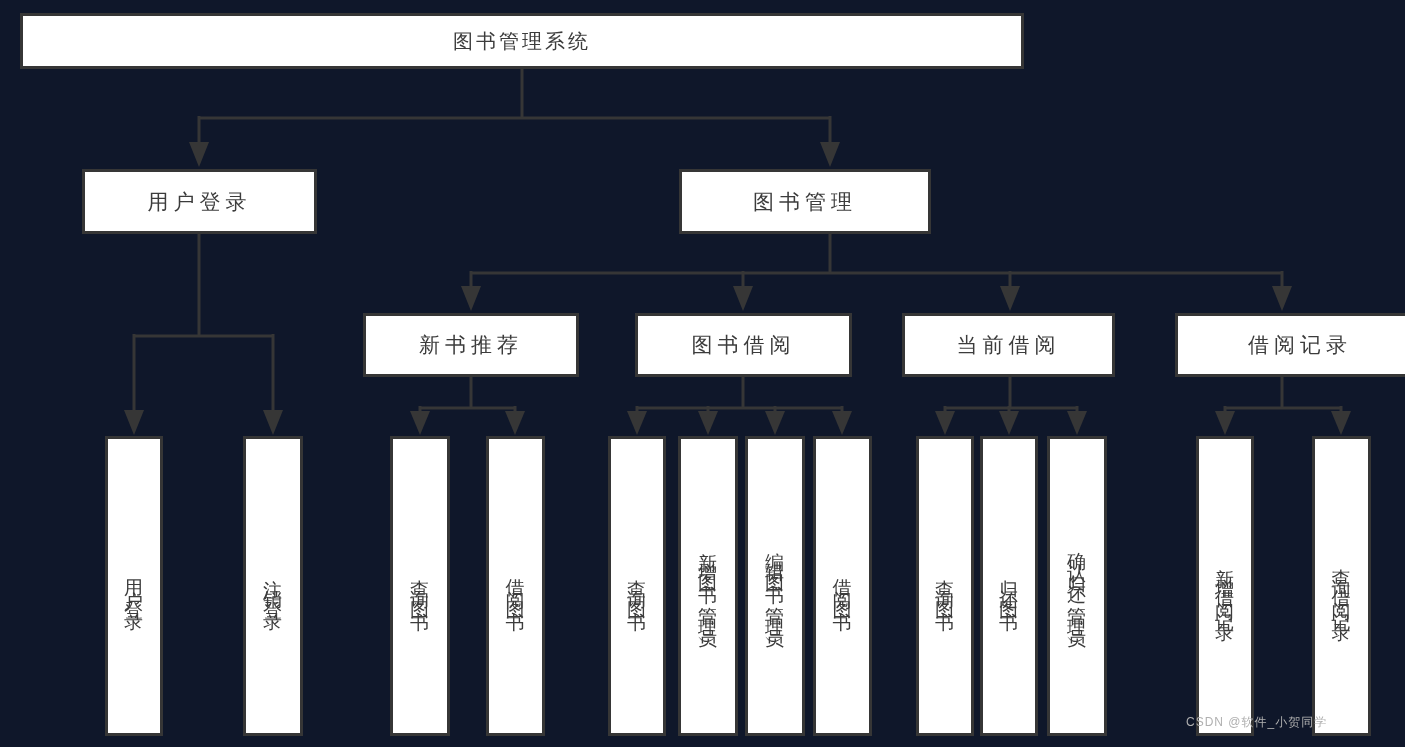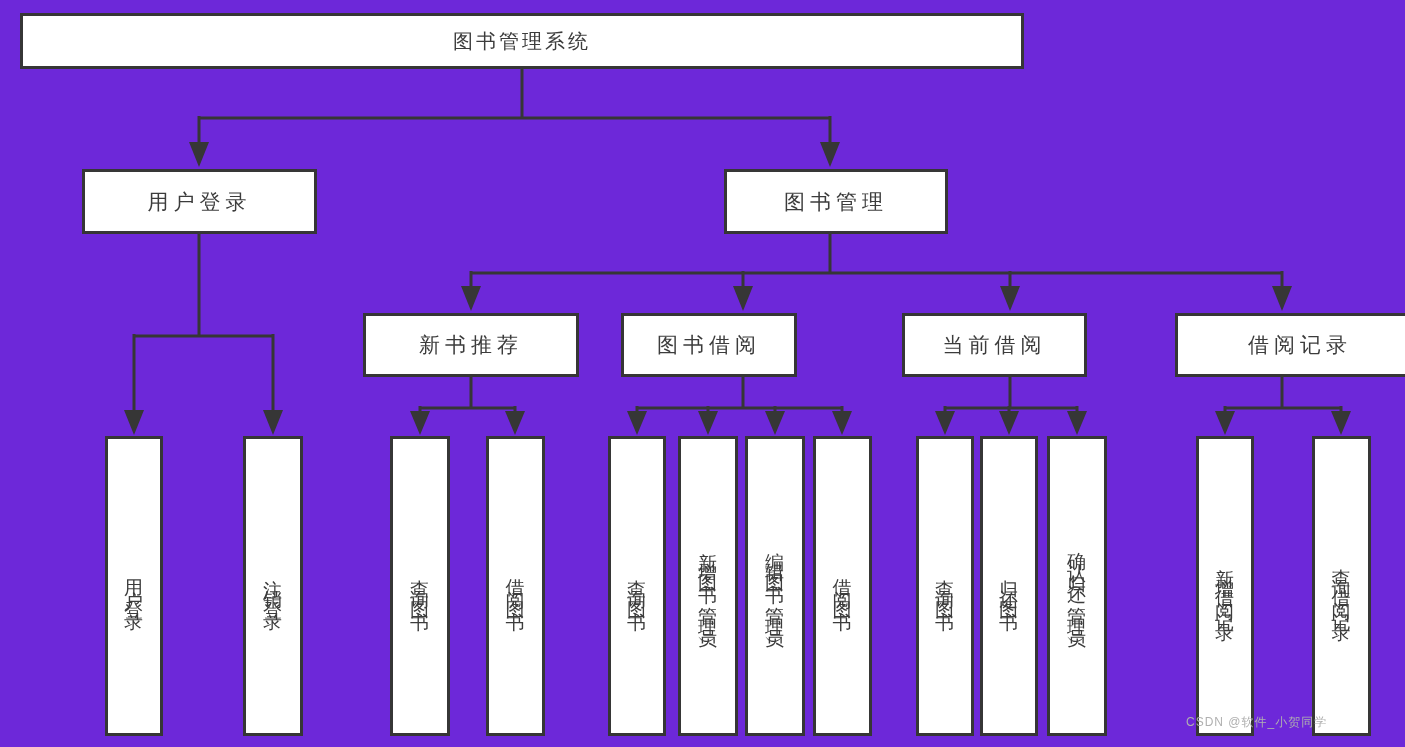--- a/index.html
+++ b/index.html
@@ -1,20 +1,20 @@
 <!DOCTYPE html>
 <html><head>
 <meta charset="utf-8">
 <style>
   html, body { margin: 0; padding: 0; background: #ffffff; }
   .canvas {
     position: relative;
     width: 1405px;
     height: 747px;
-    background: #6d28d9;
+    background: #0f172a;
     font-family: "Liberation Sans", sans-serif;
     overflow: hidden;
   }
   .connectors {
     position: absolute;
     left: 0; top: 0;
     z-index: 0;
   }
   .box {
     position: absolute;
@@ -101,31 +101,31 @@
     </g>
   </svg>
 
   <div class="box lvl1" style="left:20px;width:1004px">
     <span class="h-label">图书管理系统</span>
   </div>
 
   <div class="box lvl2" style="left:82px;width:235px">
     <span class="h-label">用户登录</span>
   </div>
-  <div class="box lvl2" style="left:724px;width:224px">
+  <div class="box lvl2" style="left:679px;width:252px">
     <span class="h-label">图书管理</span>
   </div>
 
   <div class="box lvl3" style="left:363px;width:216px">
     <span class="h-label">新书推荐</span>
   </div>
-  <div class="box lvl3" style="left:621px;width:176px">
+  <div class="box lvl3" style="left:635px;width:217px">
     <span class="h-label">图书借阅</span>
   </div>
-  <div class="box lvl3" style="left:902px;width:185px">
+  <div class="box lvl3" style="left:902px;width:213px">
     <span class="h-label">当前借阅</span>
   </div>
   <div class="box lvl3" style="left:1175px;width:250px">
     <span class="h-label">借阅记录</span>
   </div>
 
   <div class="box leaf" style="left:105px;width:58px">
     <span class="v-label">用户登录</span>
   </div>
   <div class="box leaf" style="left:243px;width:60px">

